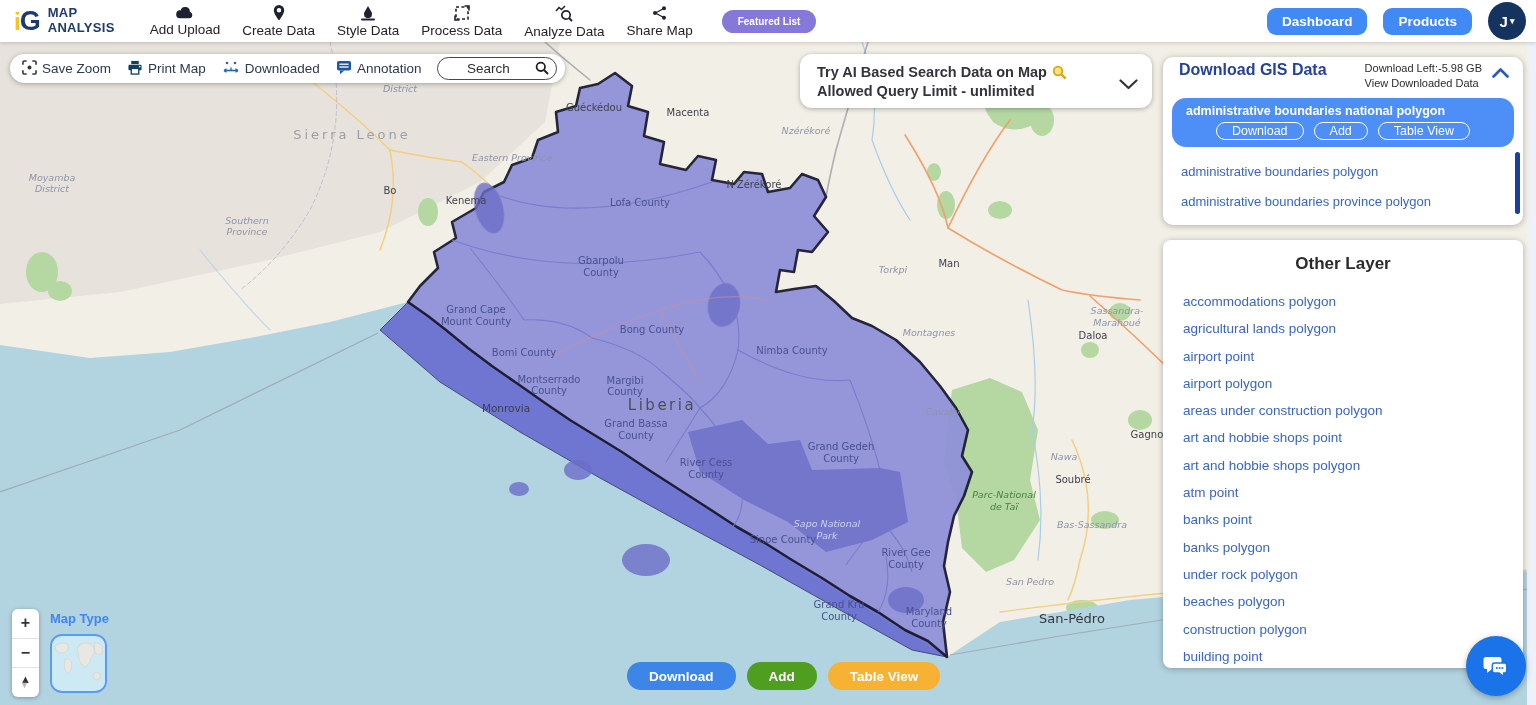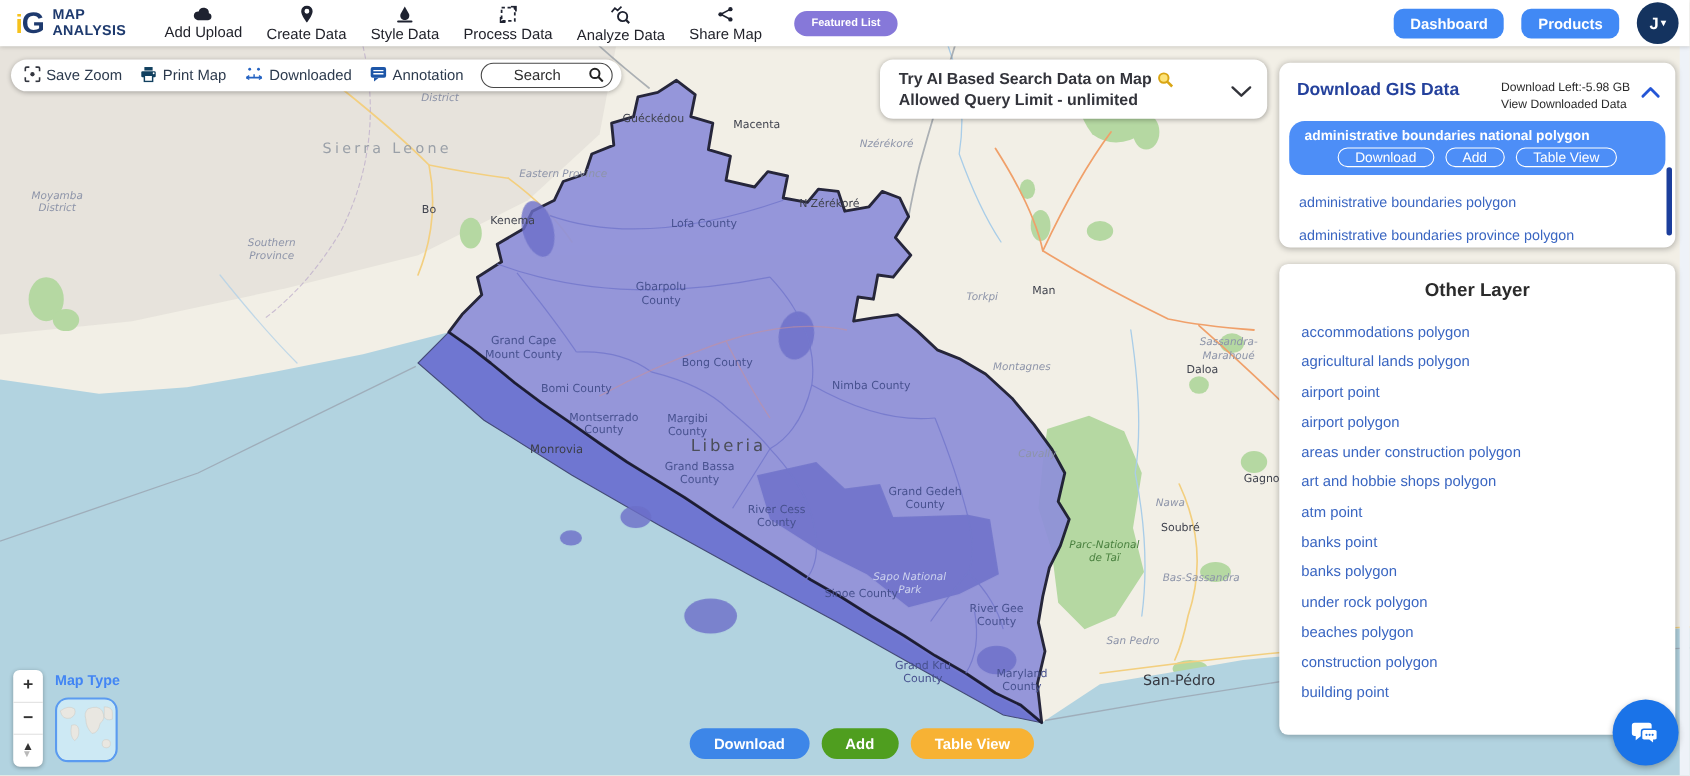--- a/index.html
+++ b/index.html
@@ -54,21 +54,21 @@
   
   .ai-banner { position:absolute; top:54px; left:800px; width:352px; height:54px; background:#fff;
                border-radius:12px; z-index:10; box-shadow:0 1px 5px rgba(0,0,0,.3);
                padding:9px 40px 8px 17px; cursor:pointer; }
   .ai-line { font-size:14.5px; font-weight:bold; color:#33343b; line-height:19px; white-space:nowrap; display:flex; align-items:center; gap:5px; }
   .ai-chevron { position:absolute; right:14px; top:22px; }
 
   
   .dl-panel { position:absolute; top:57px; left:1163px; width:360px; height:168px; background:#fff;
               border-radius:10px; z-index:10; box-shadow:0 1px 6px rgba(0,0,0,.28); }
-  .dl-head { display:flex; padding:16px 14px 0 16px; }
+  .dl-head { display:flex; padding:4px 14px 0 16px; }
   .dl-title { font-size:16px; font-weight:bold; color:#24419c; }
   .dl-meta { margin-left:auto; font-size:11px; color:#2b2b2b; line-height:15px; padding-right:10px; text-align:left; }
   .dl-chevron { margin-top:3px; cursor:pointer; }
   .dl-selected { margin:7px 9px 0 9px; background:#4d8ef7; border-radius:14px; padding:6px 0 7px 0; }
   .dl-selected-name { color:#fff; font-size:12.5px; font-weight:bold; padding-left:14px; }
   .dl-btn-row { display:flex; justify-content:center; gap:10px; margin-top:4px; }
   .outline-pill { background:transparent; border:1.5px solid #fff; color:#fff; border-radius:12px;
                   font-size:12.5px; padding:1px 15px; cursor:pointer; font-family:"Liberation Sans",sans-serif; }
   .dl-links { margin-top:10px; padding-left:18px; }
   .dl-links a { display:block; font-size:13px; color:#3a66c2; text-decoration:none; line-height:30px; cursor:pointer; }
@@ -429,20 +429,21 @@
 </div>
 
 <div class="ol-panel">
   <div class="ol-title">Other Layer</div>
   <div class="ol-list">
       <a class="layer-link">accommodations polygon</a>
       <a class="layer-link">agricultural lands polygon</a>
       <a class="layer-link">airport point</a>
       <a class="layer-link">airport polygon</a>
       <a class="layer-link">areas under construction polygon</a>
+      <a class="layer-link">art and hobbie shops point</a>
       <a class="layer-link">art and hobbie shops polygon</a>
       <a class="layer-link">atm point</a>
       <a class="layer-link">banks point</a>
       <a class="layer-link">banks polygon</a>
       <a class="layer-link">under rock polygon</a>
       <a class="layer-link">beaches polygon</a>
       <a class="layer-link">construction polygon</a>
       <a class="layer-link">building point</a>
     </div>
 </div>

